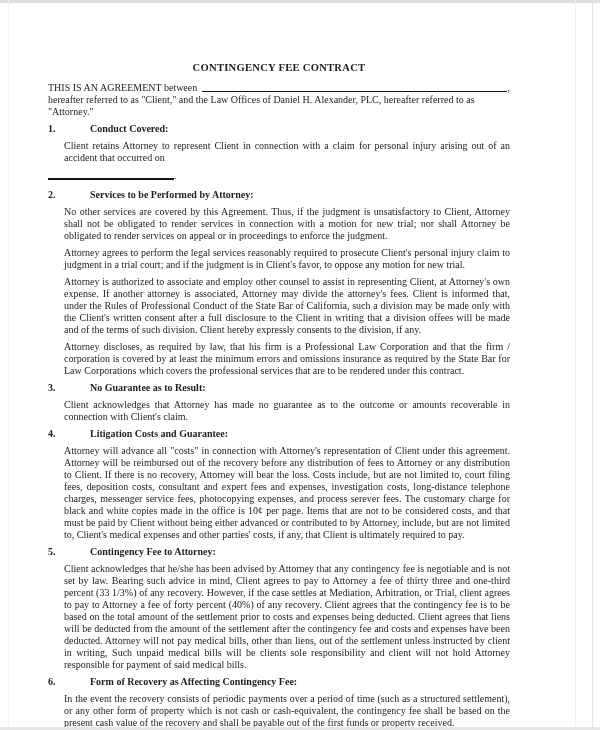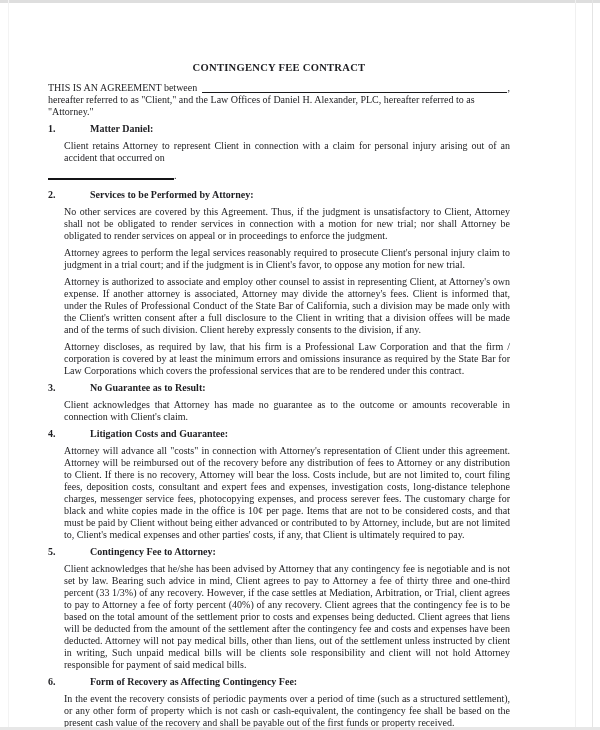--- a/index.html
+++ b/index.html
@@ -38,21 +38,21 @@
   }
   .title {
     margin: 0 0 9px 0;
     text-align: center;
     font-size: 10.6px;
     font-weight: bold;
     letter-spacing: 0.25px;
     color: #1e1e22;
   }
   .opening { margin: 0 0 5px 0; font-size: 10px; line-height: 12px; }
-  .open-line1 { display: flex; align-items: flex-end; white-space: nowrap; }
+  .open-line1 { display: flex; align-items: flex-start; white-space: nowrap; }
   .fill-line {
     flex: 1 1 auto;
     border-bottom: 1.6px solid #17171a;
     height: 9px;
     margin: 0 1px 1px 5px;
   }
   .para {
     margin: 0 0 5px 16px;
     font-size: 10px;
     line-height: 12px;
@@ -96,21 +96,21 @@
   <div class="opening">
     <div class="open-line1">
       <span>THIS IS AN AGREEMENT between</span>
       <span class="fill-line"></span>
       <span>,</span>
     </div>
     <div>hereafter referred to as "Client," and the Law Offices of Daniel H. Alexander, PLC, hereafter referred to as "Attorney."</div>
   </div>
 
   <div class="section-heading">
-    <span class="sec-num">1.</span><span>Matter Daniel:</span>
+    <span class="sec-num">1.</span><span>Conduct Covered:</span>
   </div>
   <p class="para">Client retains Attorney to represent Client in connection with a claim for personal injury arising out of an accident that occurred on</p>
   <div class="blank-row">
     <span class="blank-underline"></span><span class="blank-tick">.</span>
   </div>
 
   <div class="section-heading">
     <span class="sec-num">2.</span><span>Services to be Performed by Attorney:</span>
   </div>
   <p class="para">No other services are covered by this Agreement.  Thus, if the judgment is unsatisfactory to Client, Attorney shall not be obligated to render services in connection with a motion for new trial; nor shall Attorney be obligated to render services on appeal or in proceedings to enforce the judgment.</p>

